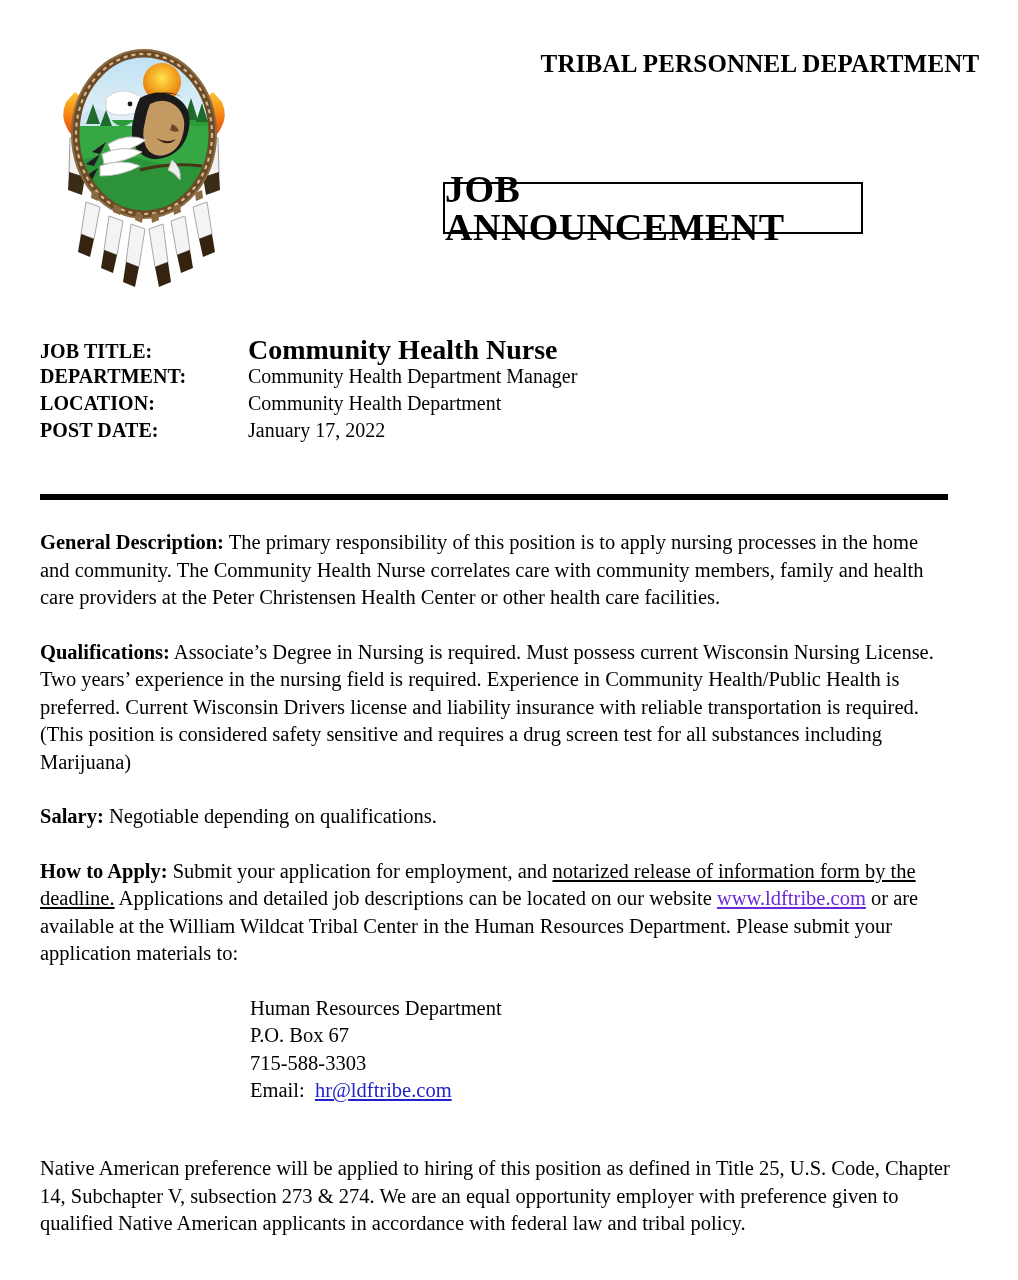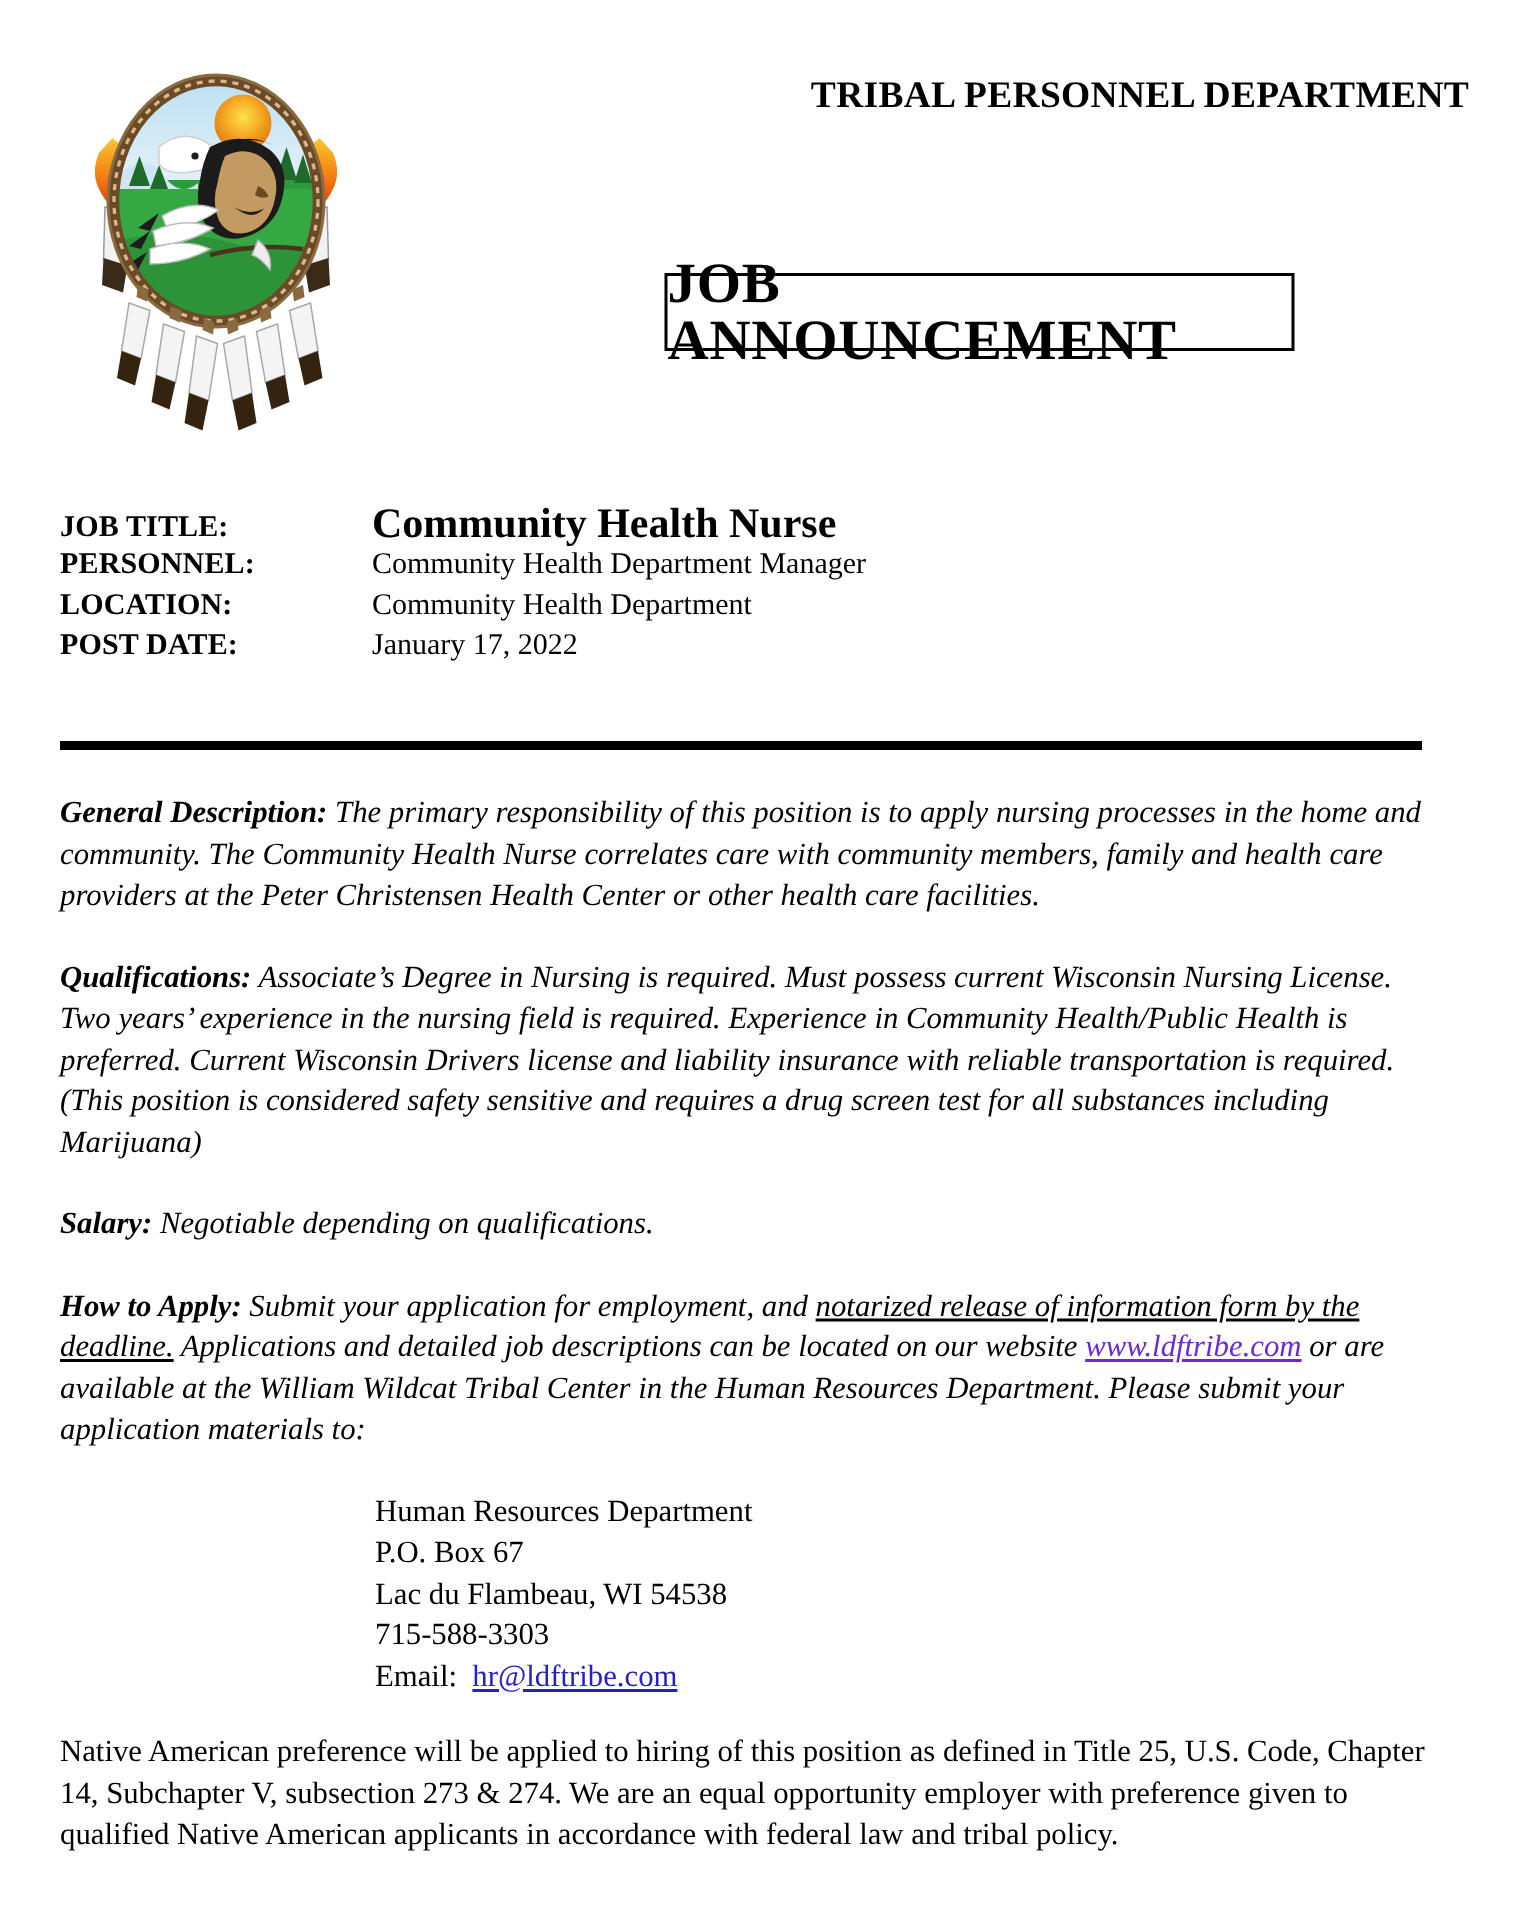--- a/index.html
+++ b/index.html
@@ -110,21 +110,21 @@
   
   .body {
     position: absolute;
     left: 40px;
     top: 529px;
     width: 912px;
     font-size: 20.5px;
     line-height: 27.5px;
     text-align: left;
   }
-  .para { margin: 0 0 27px 0; font-style: italic; }
+  .para { margin: 0 0 27px 0; }
   .para .lead { font-weight: bold; }
   .u { text-decoration: underline; }
   .link-web {
     color: #6d28d9;
     text-decoration: underline;
   }
   .link-mail {
     color: #2222C8;
   }
 
@@ -268,21 +268,21 @@
   </div>
 
   <div class="meta">
 
     <div class="meta-row first">
       <div class="meta-label">JOB TITLE:</div>
       <div class="meta-value">Community Health Nurse</div>
     </div>
 
     <div class="meta-row">
-      <div class="meta-label">PERSONNEL:</div>
+      <div class="meta-label">DEPARTMENT:</div>
       <div class="meta-value">Community Health Department Manager</div>
     </div>
 
     <div class="meta-row">
       <div class="meta-label">LOCATION:</div>
       <div class="meta-value">Community Health Department</div>
     </div>
 
     <div class="meta-row">
       <div class="meta-label">POST DATE:</div>
@@ -299,21 +299,20 @@
 
     <p class="para"><span class="lead">Qualifications:</span><span> Associate’s Degree in Nursing is required.  Must possess current Wisconsin Nursing License.  Two years’ experience in the nursing field is required.  Experience in Community Health/Public Health is preferred.  Current Wisconsin Drivers license and liability insurance with reliable transportation is required.  (This position is considered safety sensitive and requires a drug screen test for all substances including Marijuana)</span></p>
 
     <p class="para"><span class="lead">Salary:</span><span>  Negotiable depending on qualifications.</span></p>
 
     <p class="para"><span class="lead">How to Apply:</span><span>  Submit your application for employment, and </span><span class="u">notarized release of information form by the deadline.</span><span>  Applications and detailed job descriptions can be located on our website </span><a class="link-web" href="#">www.ldftribe.com</a><span> or are available at the William Wildcat Tribal Center in the Human Resources Department.  Please submit your application materials to:</span></p>
 
     <div class="addr">
       <div>Human Resources Department</div>
       <div>P.O. Box 67</div>
-      <div>Lac du Flambeau, WI 54538</div>
       <div>715-588-3303</div>
       <div><span>Email:</span><span>&nbsp;&nbsp;</span><a class="link-mail" href="#">hr@ldftribe.com</a></div>
     </div>
   </div>
 
   <div class="closing">
     <span>Native American preference will be applied to hiring of this position as defined in Title 25, U.S. Code, Chapter 14, Subchapter V, subsection 273 &amp; 274. We are an equal opportunity employer with preference given to qualified Native American applicants in accordance with federal law and tribal policy.</span>
   </div>
 
 </div>

